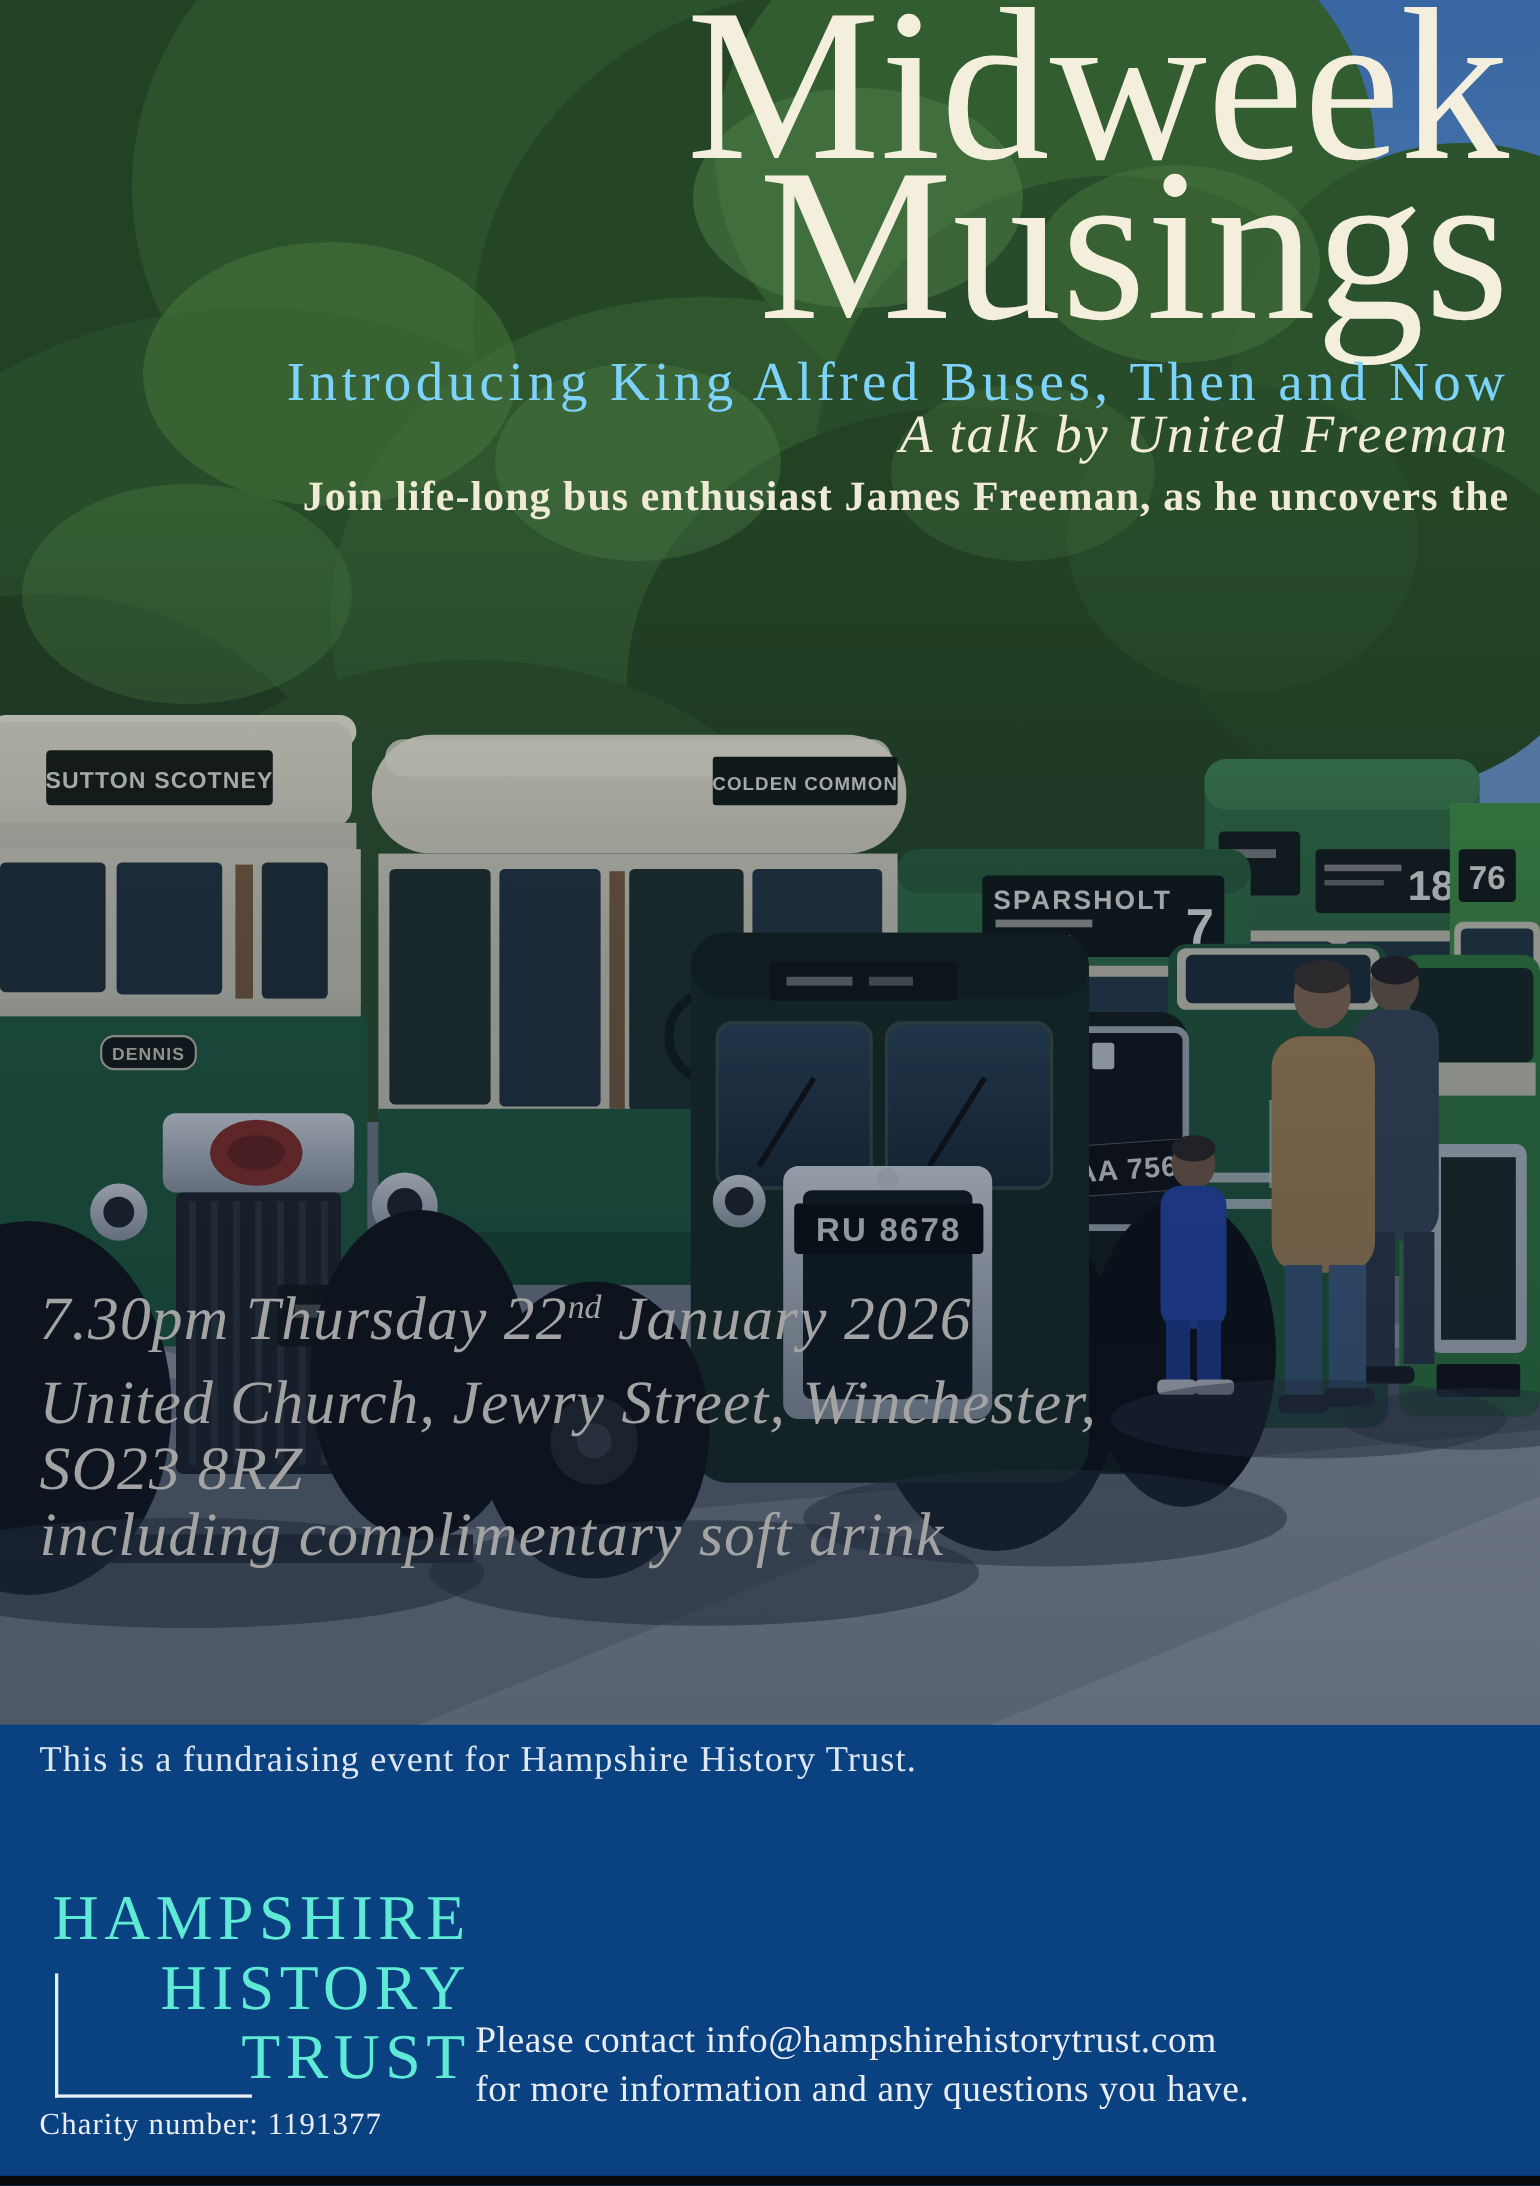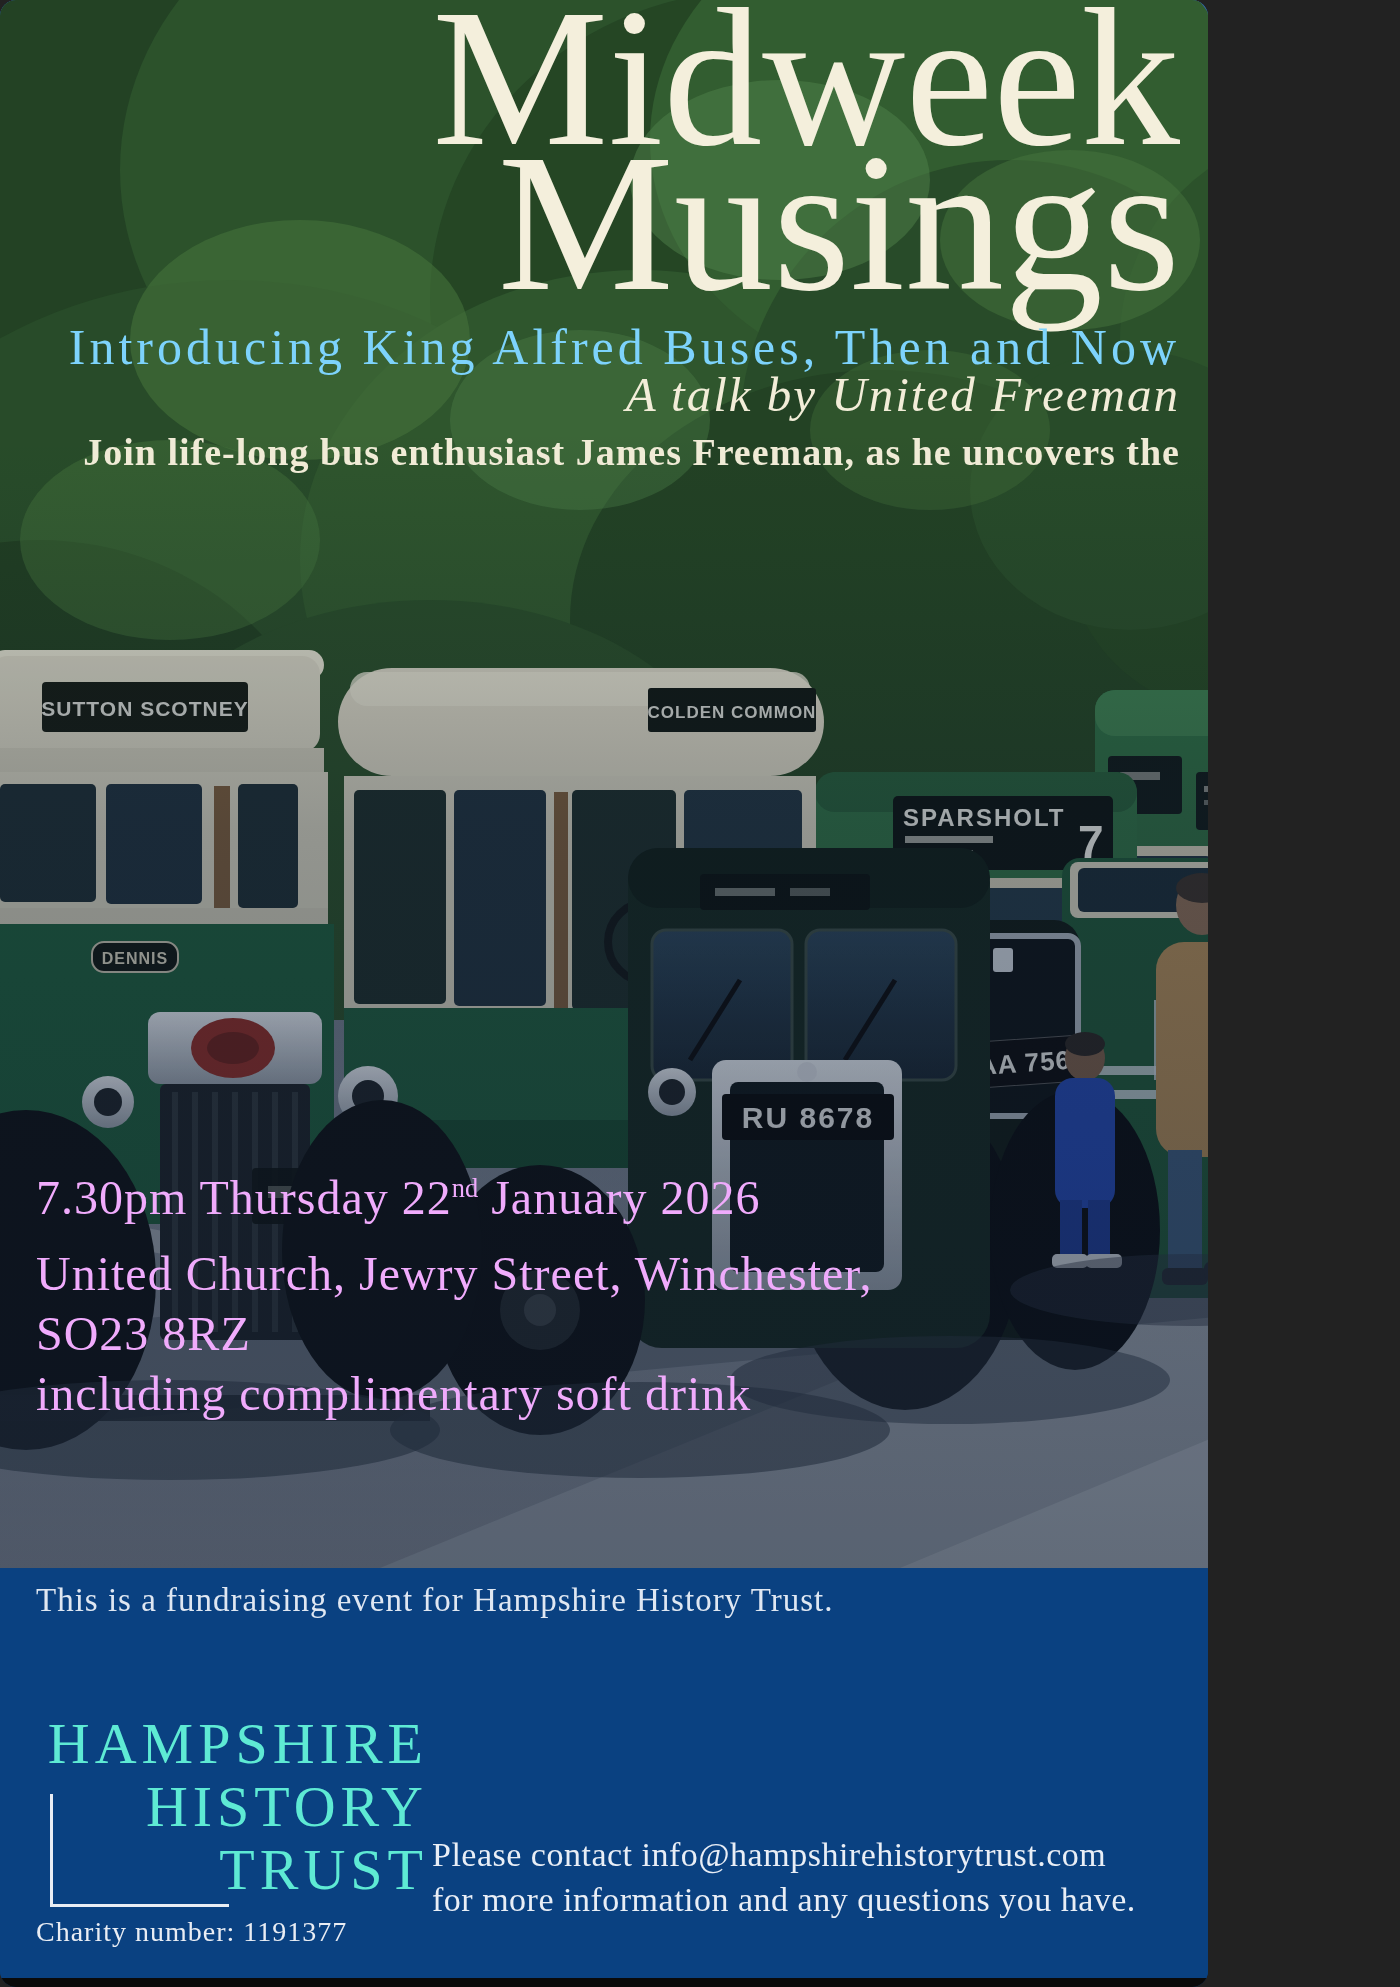--- a/index.html
+++ b/index.html
@@ -1,18 +1,18 @@
 <!DOCTYPE html>
 <html><head>
 <meta charset="utf-8">
 <style>
   html,body { margin:0; padding:0; background:#222; }
   .poster {
-    position:relative; width:1208px; height:1987px; overflow:hidden;
-    background:#0a4181; font-family:"Liberation Serif", serif;border-radius:16px;
+    position:relative; width:1400px; height:1987px; overflow:hidden;
+    background:#0a4181; font-family:"Liberation Serif", serif;
   }
   .photo-wrap { position:absolute; top:0; left:0; width:1400px; height:1568px; }
   .photo-wrap svg { display:block; width:1400px; height:1568px; }
 
   .title {
     position:absolute; top:6px; right:28px; text-align:right;
     font-size:198px; line-height:0.73; color:#f4efdc; font-weight:400;
     white-space:nowrap;
   }
   .subtitle {
@@ -23,22 +23,23 @@
     position:absolute; top:366px; right:28px; text-align:right;
     font-size:49px; font-style:italic; color:#f2edd8; letter-spacing:2px; white-space:nowrap;
   }
   .intro {
     position:absolute; top:428px; right:28px; text-align:right;
     font-size:38px; line-height:49px; font-weight:bold; letter-spacing:1px;
     color:#f0ebd6; white-space:nowrap;
   }
   .details {
     position:absolute; left:36px; top:1158px;
-    font-size:48px; line-height:60px; letter-spacing:1px; color:#f0abfc;
+    font-size:56px; line-height:60px; letter-spacing:1px; color:#a3a3a3;
     white-space:nowrap;
+    font-style:italic;
   }
   .details .gap { margin-top:16px; }
   .details sup { font-size:0.55em; vertical-align:super; letter-spacing:0; }
 
   .footer {
     position:absolute; left:0; top:1568px; width:1400px; height:410px;
     background:#0a4181;
   }
   .fund-note {
     position:absolute; left:36px; top:14px;

